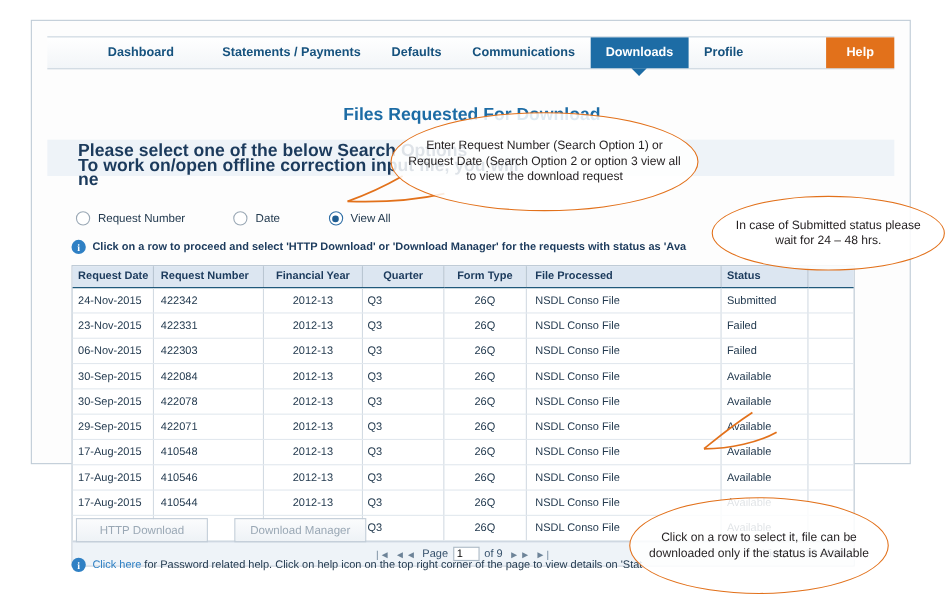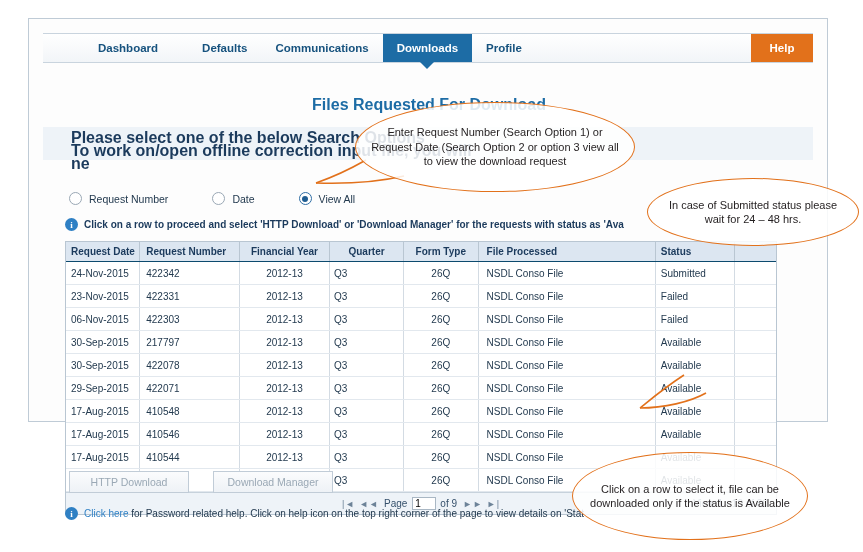--- a/index.html
+++ b/index.html
@@ -329,20 +329,23 @@
 <body>
 
 <div id="app">
 
   <div class="frame">
 
     <div class="navbar">
       <div class="nav-items">
         <div class="nav-item dashboard">
             <span>Dashboard</span>
+          </div>
+        <div class="nav-item">
+            <span>Statements / Payments</span>
           </div>
         <div class="nav-item">
             <span>Defaults</span>
           </div>
         <div class="nav-item">
             <span>Communications</span>
           </div>
         <div class="nav-item active">
             <span>Downloads</span>
           </div>
@@ -424,21 +427,21 @@
             <td class="c-req">422303</td>
             <td class="c-fy">2012-13</td>
             <td class="c-qtr">Q3</td>
             <td class="c-form">26Q</td>
             <td class="c-file">NSDL Conso File</td>
             <td class="c-status">Failed</td>
             <td class="c-blank"></td>
           </tr>
           <tr>
             <td class="c-date">30-Sep-2015</td>
-            <td class="c-req">217797</td>
+            <td class="c-req">422084</td>
             <td class="c-fy">2012-13</td>
             <td class="c-qtr">Q3</td>
             <td class="c-form">26Q</td>
             <td class="c-file">NSDL Conso File</td>
             <td class="c-status">Available</td>
             <td class="c-blank"></td>
           </tr>
           <tr>
             <td class="c-date">30-Sep-2015</td>
             <td class="c-req">422078</td>

